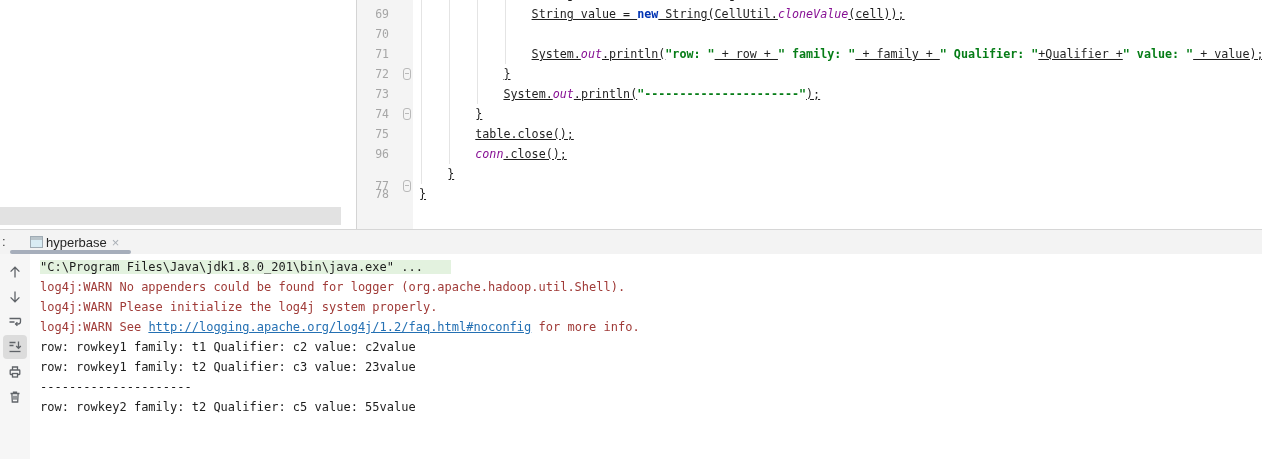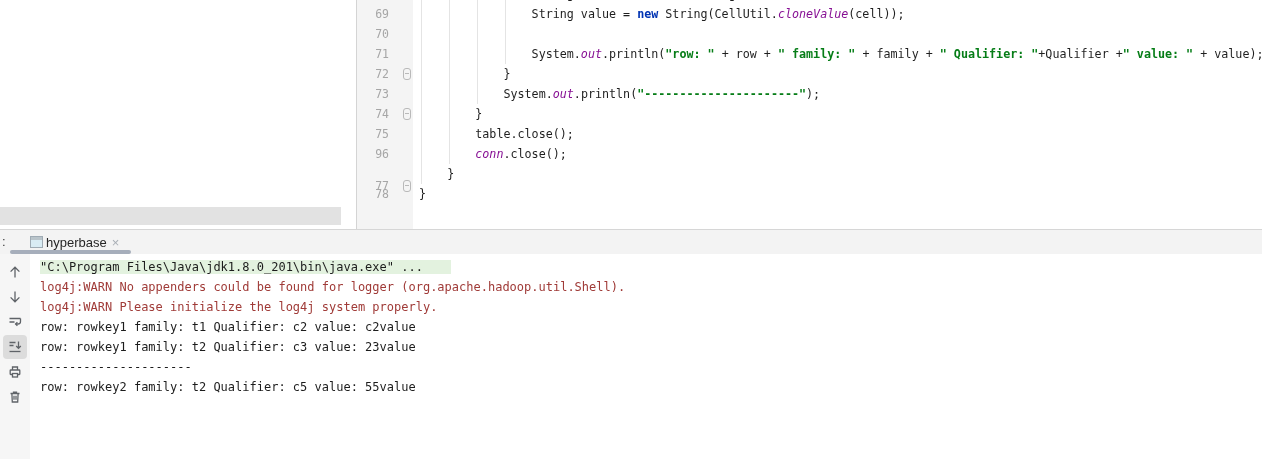--- a/index.html
+++ b/index.html
@@ -16,21 +16,21 @@
             font-family:"DejaVu Sans Mono",monospace;font-size:11.5px;line-height:20px;color:#a6a6a6;}
   .fold-marker{position:absolute;left:46px;top:4px;width:8px;height:12px;border:1px solid #b9b9b9;
                border-radius:3px;background:#f4f4f4;box-sizing:border-box;}
   .fold-marker::after{content:"";position:absolute;left:1px;right:1px;top:4px;height:1px;background:#b9b9b9;}
   .code-area{position:absolute;left:413px;top:0;right:0;height:229px;background:#fff;overflow:hidden;}
   .code-row{position:absolute;left:6px;right:0;height:20px;white-space:pre;
             font-family:"DejaVu Sans Mono",monospace;font-size:11.7px;line-height:20px;color:#1f1f1f;}
   .code-row .k{color:#0033B3;font-weight:bold;}
   .code-row .s{color:#067D17;font-weight:bold;}
   .code-row .f{color:#871094;font-style:italic;}
-  .code-row .p{color:#1f1f1f;}
+  .code-row .p{color:#1f1f1f;text-decoration:underline;}
   .indent-guide{position:absolute;width:1px;background:#e4e4e4;top:0;}
 
   
   .bottom-panel{position:absolute;left:0;top:229px;width:1262px;height:230px;background:#ffffff;}
   .tab-row{position:absolute;left:0;top:0;width:1262px;height:25px;background:#f3f3f3;
            border-top:1px solid #d6d6d6;box-sizing:border-box;}
   .run-colon{position:absolute;left:2px;top:0;height:24px;line-height:24px;font-size:13px;color:#3c3c3c;}
   .run-tab{position:absolute;left:10px;top:0;height:24px;width:121px;display:flex;align-items:center;
            padding-left:20px;box-sizing:border-box;gap:3px;cursor:pointer;}
   .run-tab-icon{width:13px;height:12px;background:#d9ecf4;border:1px solid #9fabb4;box-sizing:border-box;
@@ -163,20 +163,21 @@
             <path d="M3.5 4.5h9M6.5 4.5V3.2h3v1.3"></path>
             <path d="M4.9 4.7l.4 8.3h5.4l.4-8.3"></path>
             <path d="M7 6.8v4M9 6.8v4"></path>
           </svg>
         </div>
       </div>
     <div class="console" id="console">
         <div class="console-line"><span class="hl">"C:\Program Files\Java\jdk1.8.0_201\bin\java.exe" ...</span></div>
         <div class="console-line err">log4j:WARN No appenders could be found for logger (org.apache.hadoop.util.Shell).</div>
         <div class="console-line err">log4j:WARN Please initialize the log4j system properly.</div>
+        <div class="console-line err"><span>log4j:WARN See </span><span class="console-link">http://logging.apache.org/log4j/1.2/faq.html#noconfig</span><span> for more info.</span></div>
         <div class="console-line">row: rowkey1 family: t1 Qualifier: c2 value: c2value</div>
         <div class="console-line">row: rowkey1 family: t2 Qualifier: c3 value: 23value</div>
         <div class="console-line">---------------------</div>
         <div class="console-line">row: rowkey2 family: t2 Qualifier: c5 value: 55value</div>
       </div>
   </div>
 
 </div>
 
 </body></html>

